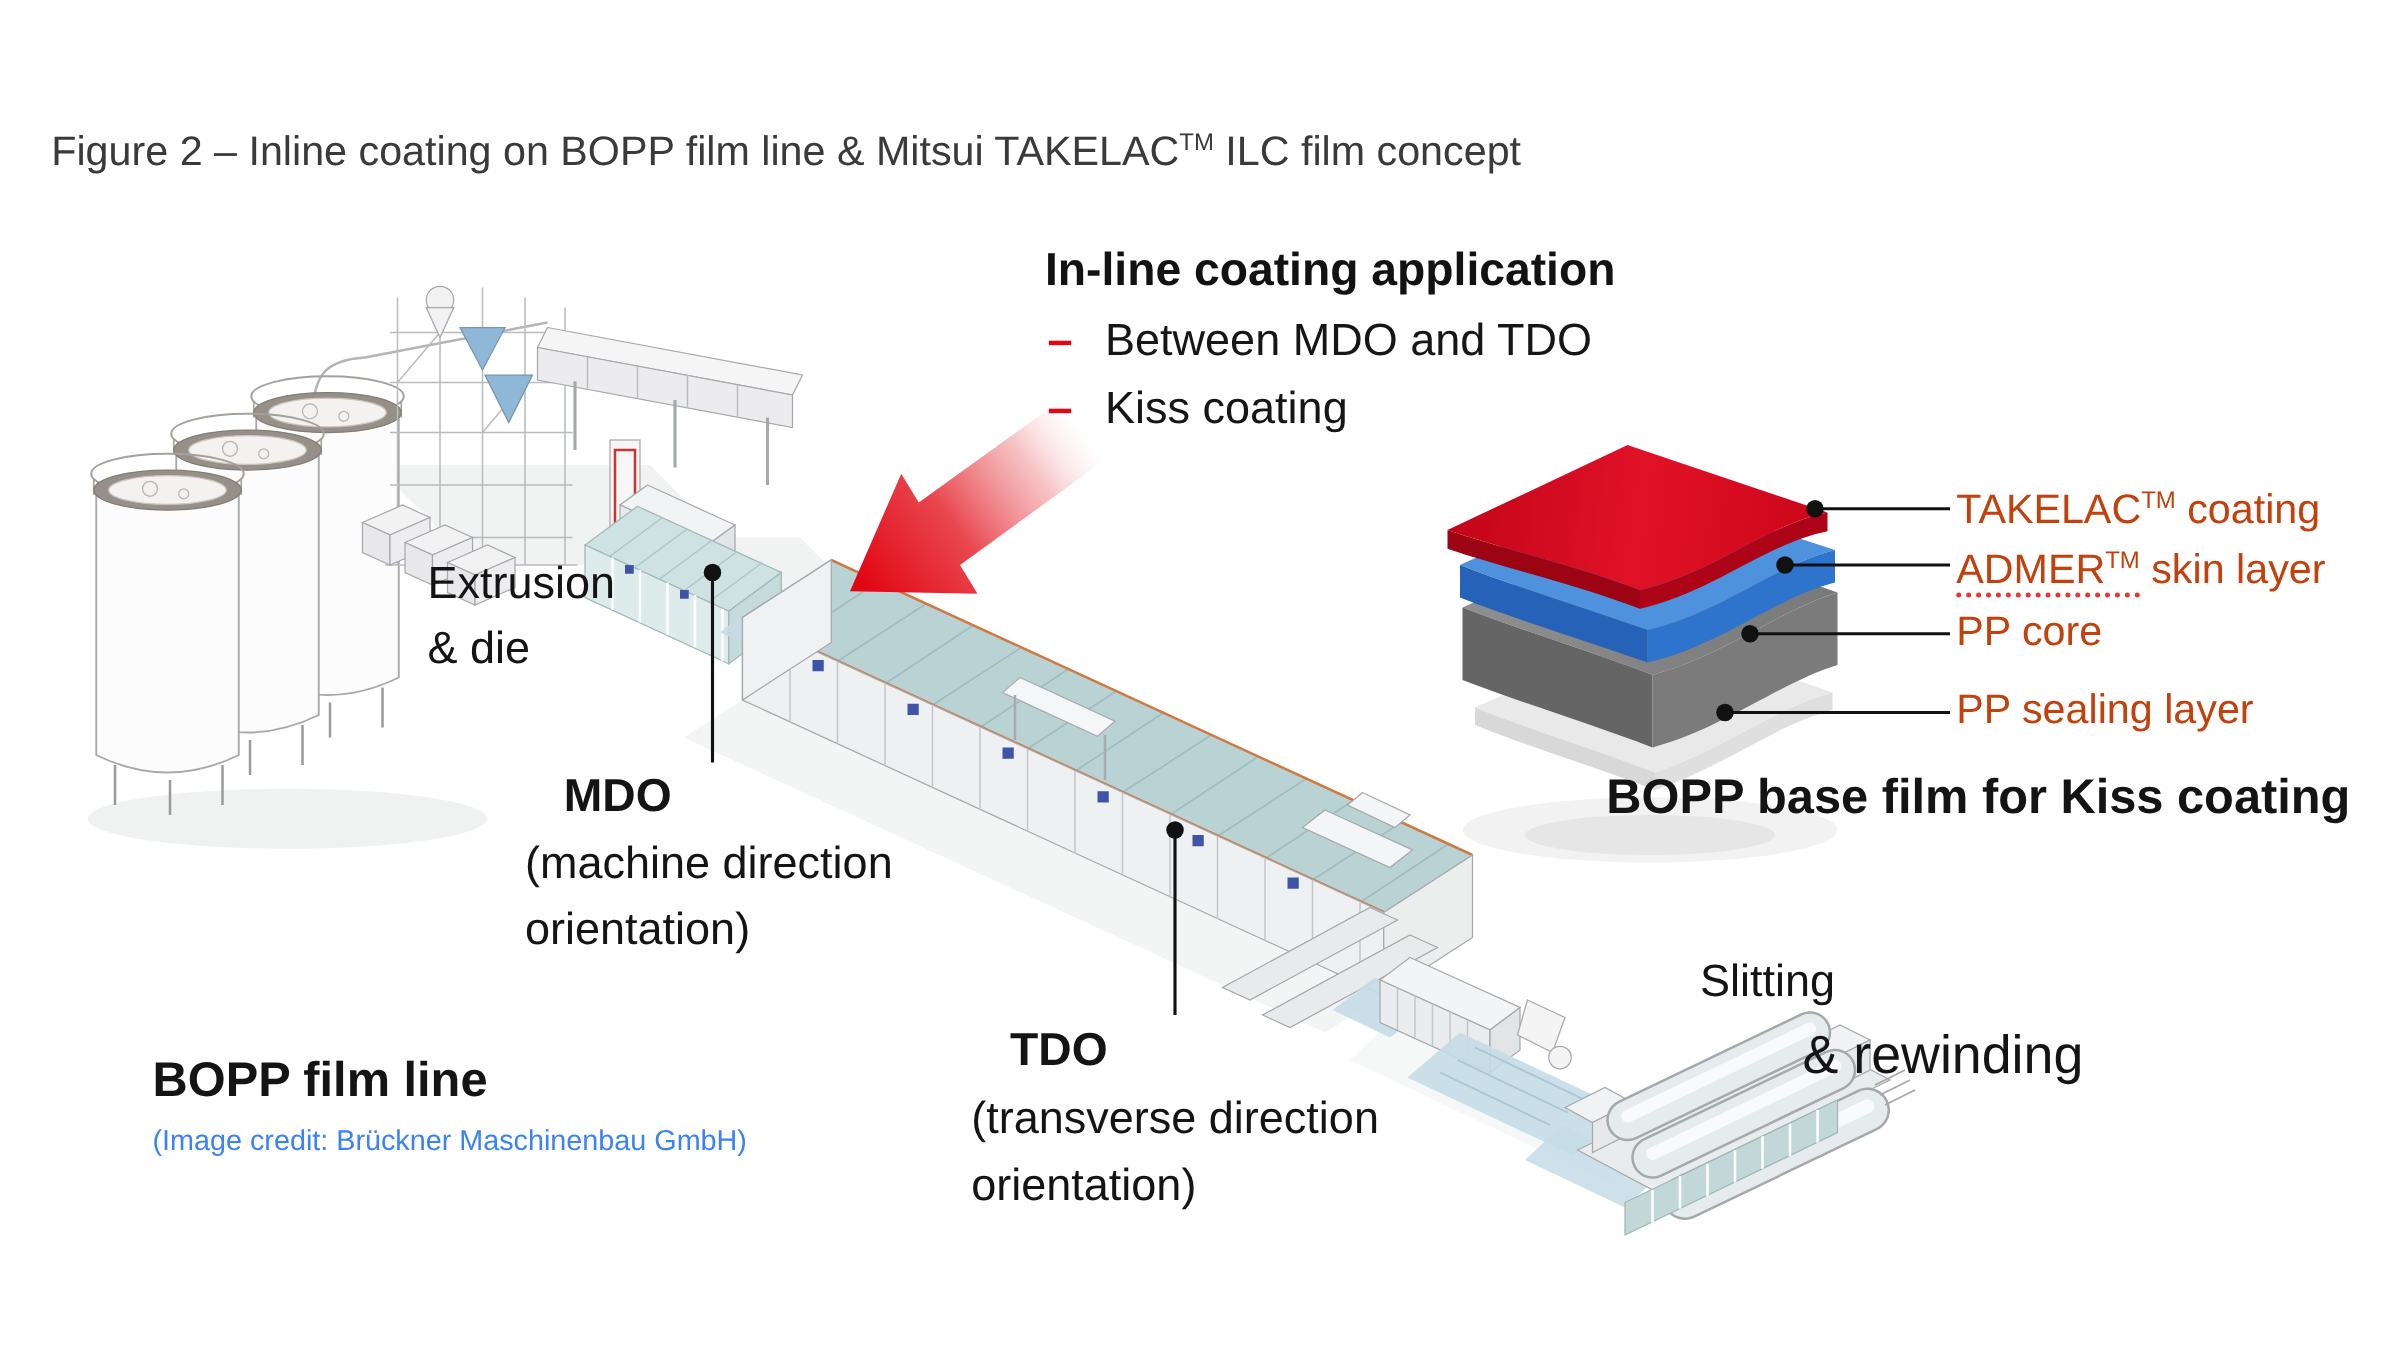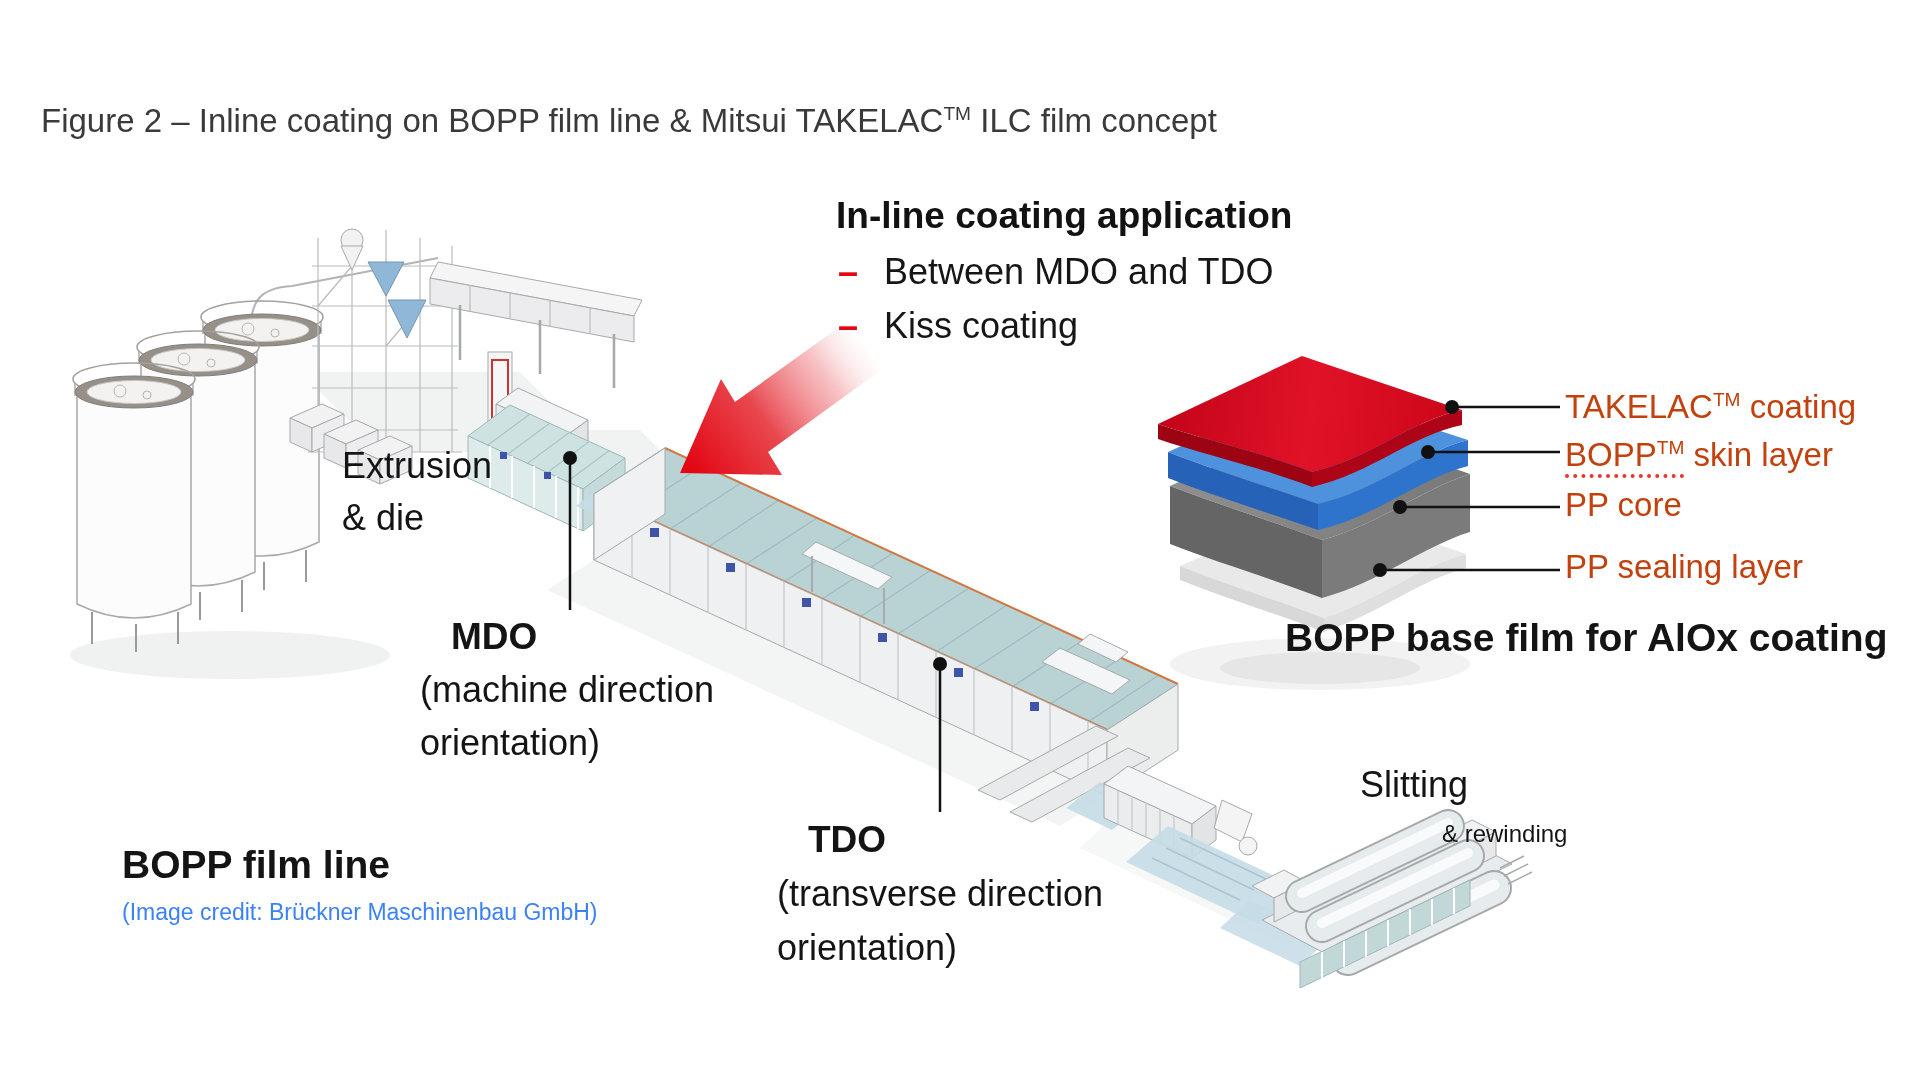--- a/index.html
+++ b/index.html
@@ -13,21 +13,21 @@
   #t-heading{left:836px;top:195px;font-size:37px;font-weight:700;color:#121212;}
   .bullet{font-size:36px;color:#161616;}
   #t-b1{left:838px;top:251px;}
   #t-b2{left:838px;top:305px;}
   .dash{color:#e30613;font-weight:700;margin-right:26px;}
   #t-extrusion{left:342px;top:440px;font-size:36px;line-height:52px;}
   #t-mdo{left:420px;top:610px;font-size:36px;line-height:53px;}
   #t-tdo{left:777px;top:813px;font-size:36px;line-height:54px;}
   .mname{font-size:37px;font-weight:700;margin-left:31px;}
   #t-slit1{left:1360px;top:764px;font-size:36px;text-align:center;}
-  #t-slit2{left:1442px;top:820px;font-size:24px;}
+  #t-slit2{left:1442px;top:820px;font-size:43px;}
   #t-bopp{left:122px;top:843px;font-size:39px;font-weight:700;}
   #t-credit{left:122px;top:899px;font-size:23px;color:#3b82f6;}
   #t-caption{left:1285px;top:616px;font-size:39px;font-weight:700;}
   .lbl{position:absolute;left:1565px;font-size:33px;color:#c2410c;}
   #lbl-takelac{top:388px;}
   #lbl-admer{top:436px;}
   #lbl-ppcore{top:486px;}
   #lbl-ppseal{top:548px;}
   .admer-mark{border-bottom:4px dotted #e8372c;padding-bottom:1px;}
 </style>
@@ -328,24 +328,24 @@
 <div id="t-slit1" class="txt">Slitting</div>
 <div id="t-slit2" class="txt">&amp; rewinding</div>
 
 <div id="t-bopp" class="txt">BOPP film line</div>
 <div id="t-credit" class="txt">(Image credit: Brückner Maschinenbau GmbH)</div>
 
 <div id="lbl-takelac" class="lbl txt">
   <span>TAKELAC</span><sup class="tm">TM</sup><span> coating</span>
 </div>
 <div id="lbl-admer" class="lbl txt">
-  <span class="admer-mark"><span>BOPP</span><sup class="tm">TM</sup></span><span> skin layer</span>
+  <span class="admer-mark"><span>ADMER</span><sup class="tm">TM</sup></span><span> skin layer</span>
 </div>
 <div id="lbl-ppcore" class="lbl txt">
   <span>PP core</span><sup class="tm"></sup><span></span>
 </div>
 <div id="lbl-ppseal" class="lbl txt">
   <span>PP sealing layer</span><sup class="tm"></sup><span></span>
 </div>
 
-<div id="t-caption" class="txt">BOPP base film for AlOx coating</div>
+<div id="t-caption" class="txt">BOPP base film for Kiss coating</div>
 
 </div>
 
 </body></html>

